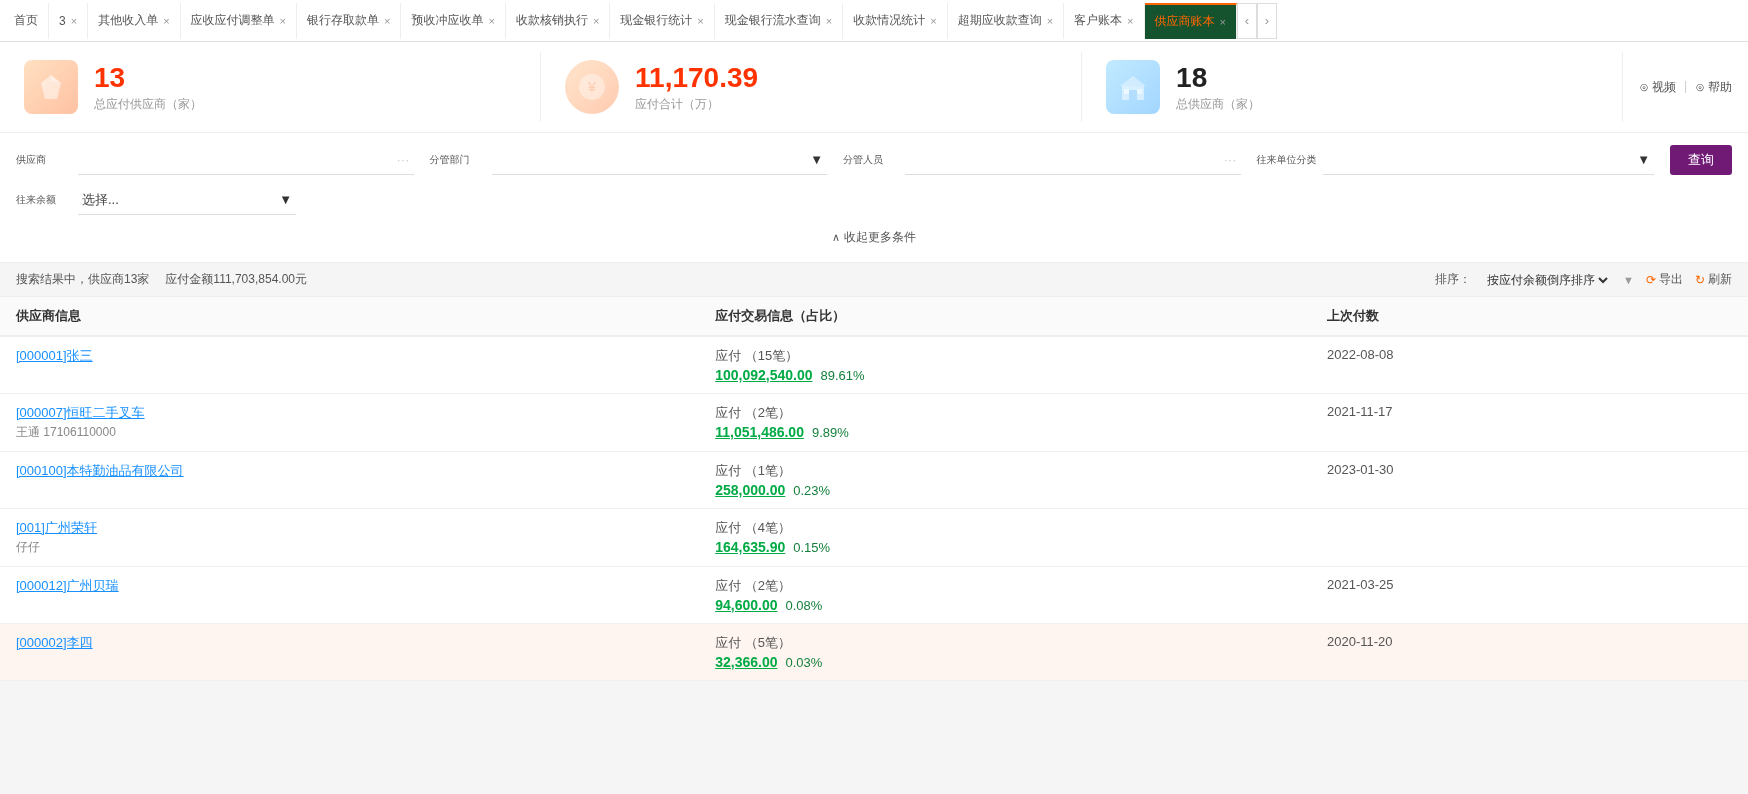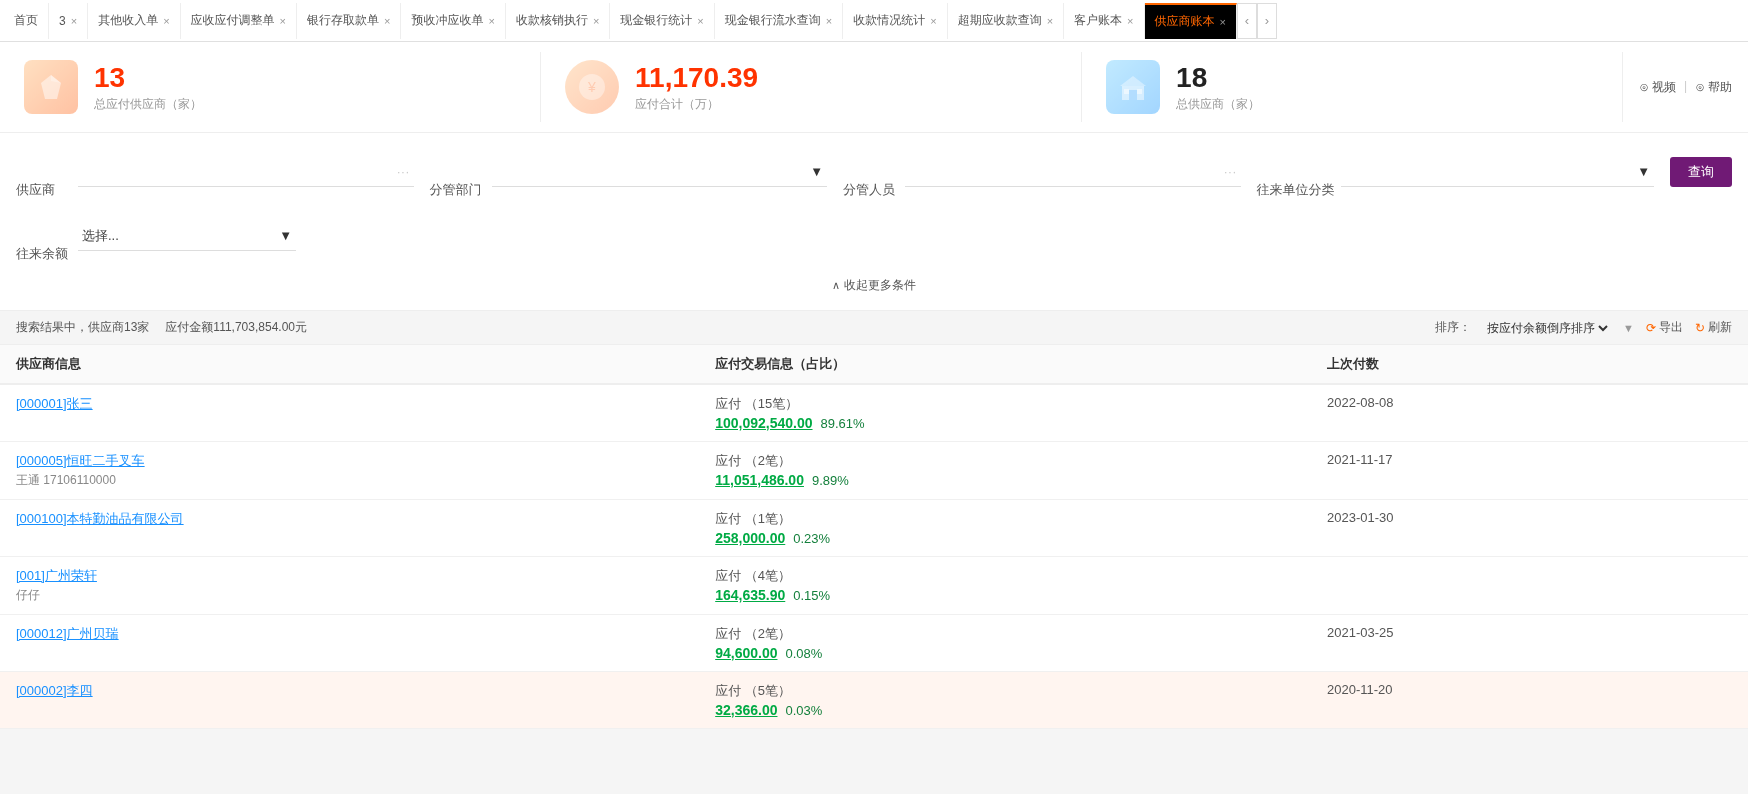--- a/index.html
+++ b/index.html
@@ -22,21 +22,21 @@
       height: 36px;
       white-space: nowrap;
       font-size: 12px;
       color: #555;
       cursor: pointer;
       border-right: 1px solid #eee;
       flex-shrink: 0;
     }
     .nav-tab.active {
       color: #ff6600;
-      background: #000000;
+      background: #14532d;
       border-top: 2px solid #ff6600;
     }
     .nav-tab .close-x {
       margin-left: 5px;
       color: #999;
       font-size: 11px;
     }
     .nav-arrow {
       width: 20px;
       height: 36px;
@@ -110,25 +110,24 @@
       margin-bottom: 10px;
     }
     .filter-row:last-child { margin-bottom: 0; }
     .filter-item {
       display: flex;
       align-items: center;
       gap: 6px;
       flex: 1;
     }
     .filter-label {
-      font-size: 13px;
+      font-size: 10px;
       color: #555;
       white-space: nowrap;
       min-width: 56px;
-      margin-top: 36px;
     }
     .filter-input-wrap {
       flex: 1;
       position: relative;
       display: flex;
       align-items: center;
       border-bottom: 1px solid #ddd;
       height: 30px;
       padding: 0 4px;
     }
@@ -508,21 +507,21 @@
       <tbody id="table-body">
       <tr>
             <td><span class="supplier-link">[000001]张三</span></td>
             <td>
               <div class="trade-count">应付 （15笔）</div>
               <div><span class="trade-amount">100,092,540.00</span><span class="trade-percent">89.61%</span></div>
             </td>
             <td><span class="last-pay-date">2022-08-08</span></td>
           </tr>
           <tr>
-            <td><span class="supplier-link">[000005]恒旺二手叉车</span><div class="supplier-sub">王通  17106110000</div></td>
+            <td><span class="supplier-link">[000007]恒旺二手叉车</span><div class="supplier-sub">王通  17106110000</div></td>
             <td>
               <div class="trade-count">应付 （2笔）</div>
               <div><span class="trade-amount">11,051,486.00</span><span class="trade-percent">9.89%</span></div>
             </td>
             <td><span class="last-pay-date">2021-11-17</span></td>
           </tr>
           <tr>
             <td><span class="supplier-link">[000100]本特勤油品有限公司</span></td>
             <td>
               <div class="trade-count">应付 （1笔）</div>

